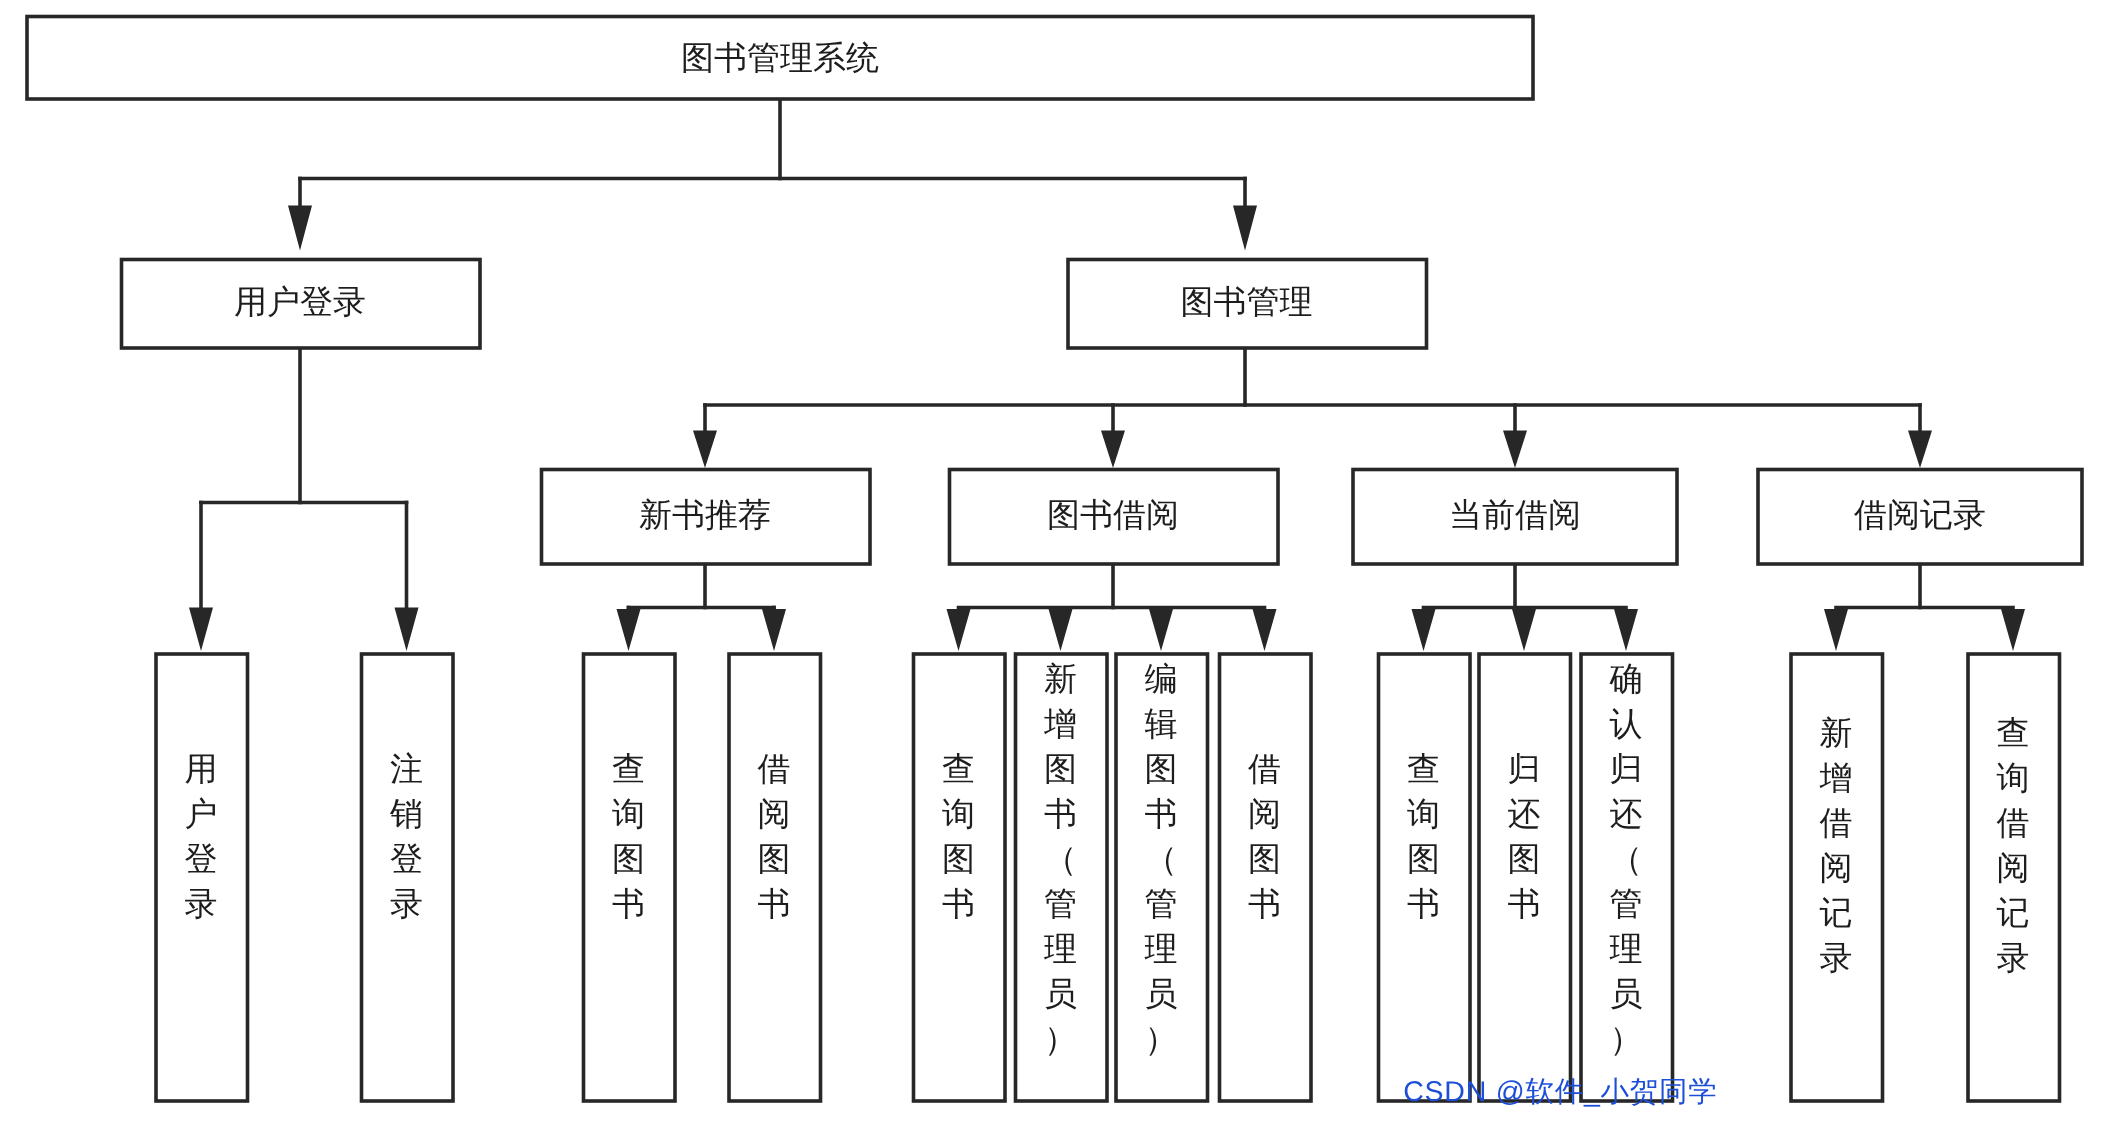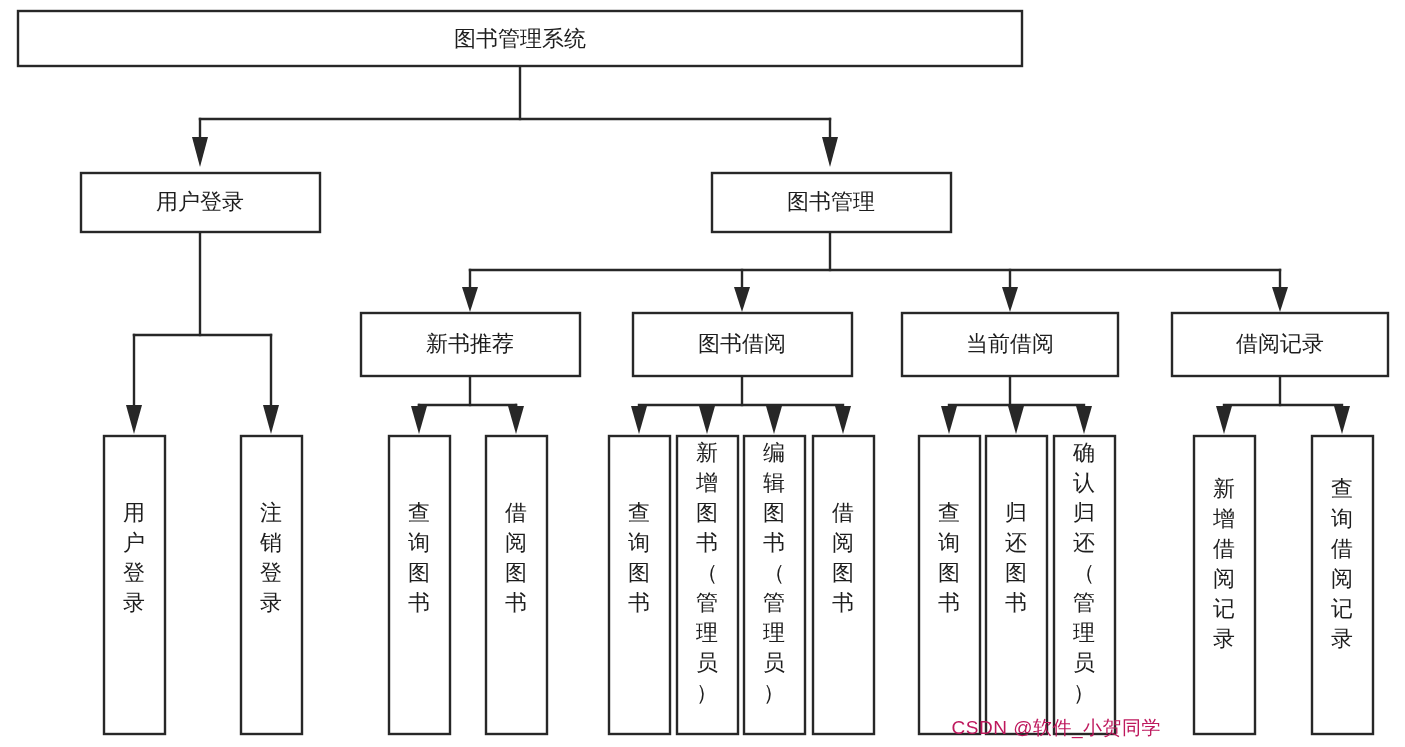--- a/index.html
+++ b/index.html
@@ -11,21 +11,20 @@
     width: 1405px;
     height: 747px;
     overflow: hidden;
     font-family: "Liberation Sans", "DejaVu Sans", sans-serif;
   }
   #diagram-root {
     position: relative;
     width: 1153px;
     height: 747px;
     background: #ffffff;
-    padding-left: 16px;
   }
   svg#tree-svg {
     position: absolute;
     left: 0;
     top: 0;
     width: 1405px;
     height: 747px;
   }
   .node-box {
     fill: #ffffff;
@@ -54,21 +53,21 @@
     font-size: 22px;
     fill: #1d1d1d;
     text-anchor: middle;
   }
   .watermark {
     position: absolute;
     right: 8px;
     bottom: 6px;
     font-family: "Liberation Sans", "DejaVu Sans", sans-serif;
     font-size: 19px;
-    color: #be185d;
+    color: #1d4ed8;
     letter-spacing: 0.5px;
     white-space: nowrap;
     user-select: none;
   }
 </style>
 </head>
 <body>
 
 <div id="diagram-root">
 

